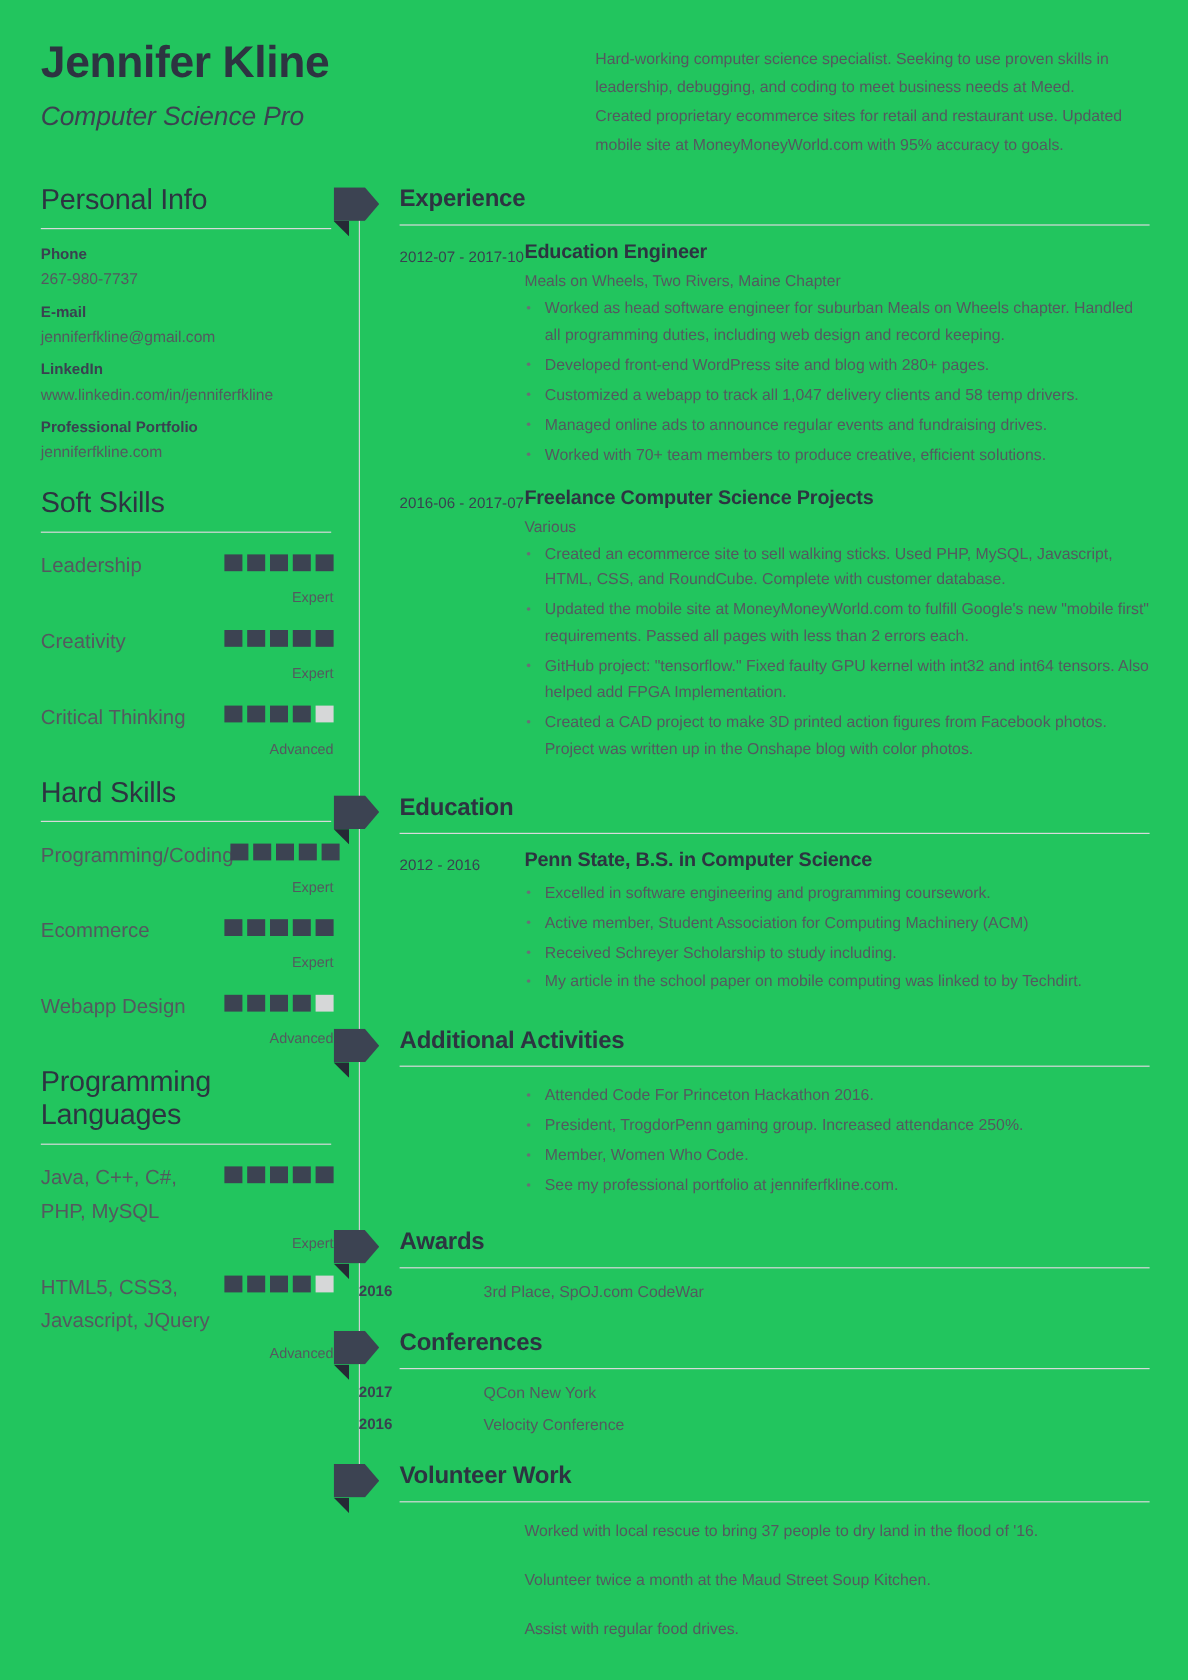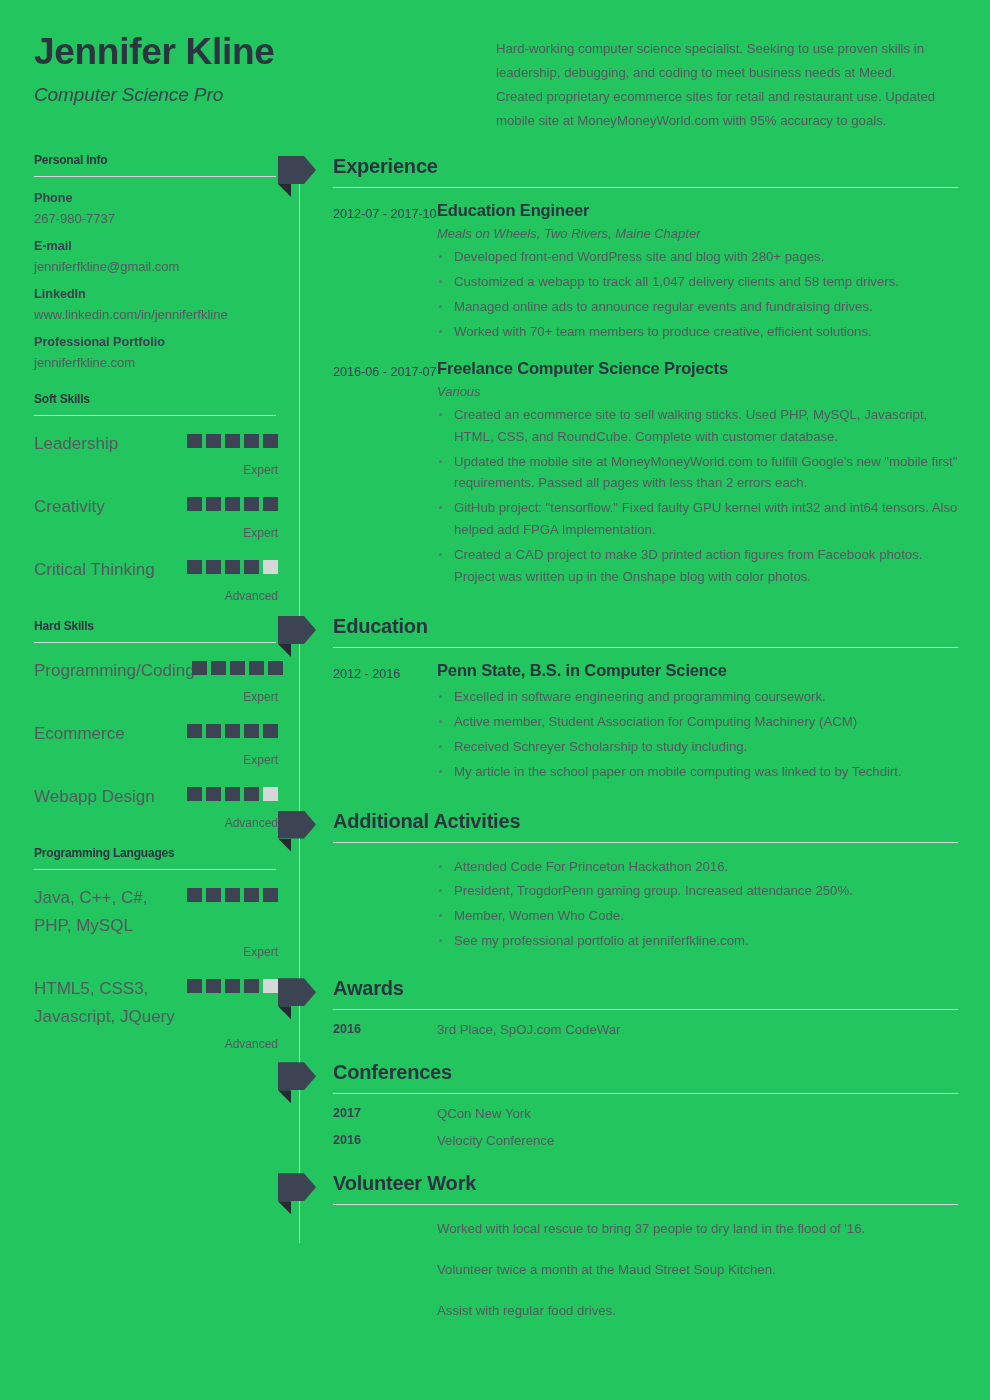--- a/index.html
+++ b/index.html
@@ -31,21 +31,21 @@
   .header-left { width: 462px; flex: 0 0 462px; padding-top: 4px; }
   .name {
     font-size: 37px;
     font-weight: bold;
     color: #2d3441;
     letter-spacing: -0.3px;
     line-height: 1.1;
     margin: 0;
   }
   .job-title {
-    font-size: 19px;
+    font-size: 22px;
     font-style: italic;
     color: #3b4250;
     margin-top: 11px;
     letter-spacing: -0.1px;
   }
   .header-right {
     flex: 1;
     padding-top: 9px;
     padding-right: 15px;
   }
@@ -78,22 +78,22 @@
     left: 21px;
     top: 18px;
     width: 1px;
     height: 1072px;
     background: #cfd0d2;
   }
 
   
   .side-section { margin-bottom: 4px; }
   .side-heading {
-    font-size: 12px;
-    font-weight: bold;
+    font-size: 24px;
+    font-weight: normal;
     color: #2d3441;
     letter-spacing: -0.2px;
     margin: 0 0 9px 0;
   }
   .side-rule {
     height: 1px;
     background: #d8d9db;
     width: 242px;
     margin-bottom: 14px;
   }
@@ -201,21 +201,20 @@
   .entry-body { flex: 1; }
   .entry-title {
     font-size: 16.5px;
     font-weight: bold;
     color: #2d3441;
     letter-spacing: -0.15px;
     margin-bottom: 6px;
   }
   .entry-sub {
     font-size: 13px;
-    font-style: italic;
     color: #54595f;
     margin-bottom: 5px;
   }
   ul.bullets {
     margin: 0;
     padding: 0;
     list-style: none;
   }
   ul.bullets li {
     position: relative;
@@ -236,21 +235,20 @@
     border-radius: 50%;
   }
   .plain-line {
     font-size: 13.2px;
     line-height: 1.66;
     color: #54595f;
     margin-bottom: 19px;
   }
   .row-simple {
     display: flex;
-    padding-left: 34px;
     padding-top: 12px;
   }
   .row-simple .rs-date {
     flex: 0 0 104px;
     font-size: 12.6px;
     font-weight: bold;
     color: #3a4150;
   }
   .row-simple .rs-val {
     flex: 1;
@@ -455,20 +453,21 @@
           <div class="section-title">Experience</div>
           <div class="section-rule"></div>
         </div>
         <div>
             <div class="entry">
               <div class="entry-date">2012-07 - 2017-10</div>
               <div class="entry-body">
                 <div class="entry-title">Education Engineer</div>
                 <div class="entry-sub">Meals on Wheels, Two Rivers, Maine Chapter</div>
                 <ul class="bullets">
+                  <li>Worked as head software engineer for suburban Meals on Wheels chapter. Handled all programming duties, including web design and record keeping.</li>
                   <li>Developed front-end WordPress site and blog with 280+ pages.</li>
                   <li>Customized a webapp to track all 1,047 delivery clients and 58 temp drivers.</li>
                   <li>Managed online ads to announce regular events and fundraising drives.</li>
                   <li>Worked with 70+ team members to produce creative, efficient solutions.</li>
                 </ul>
               </div>
             </div>
             <div class="entry">
               <div class="entry-date">2016-06 - 2017-07</div>
               <div class="entry-body">

